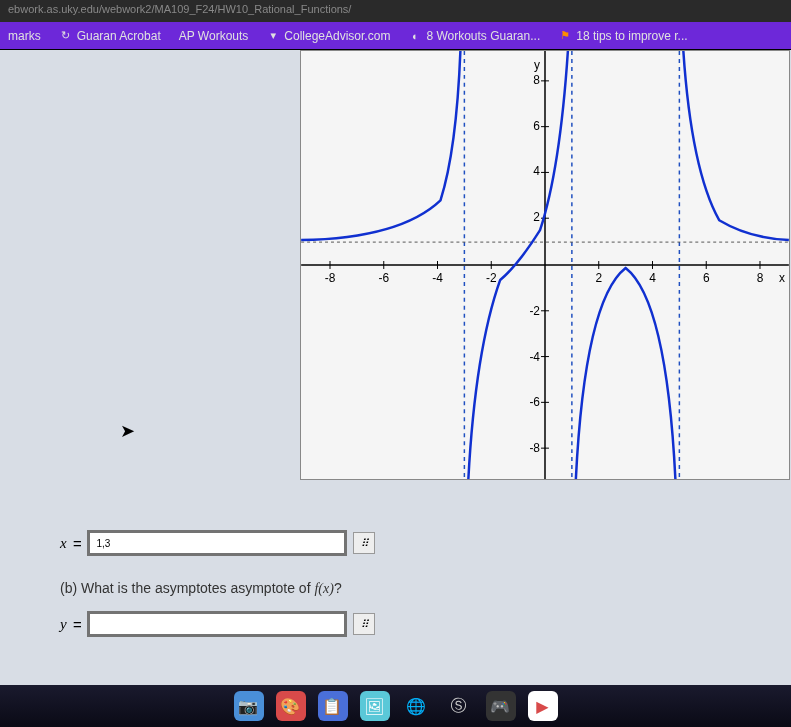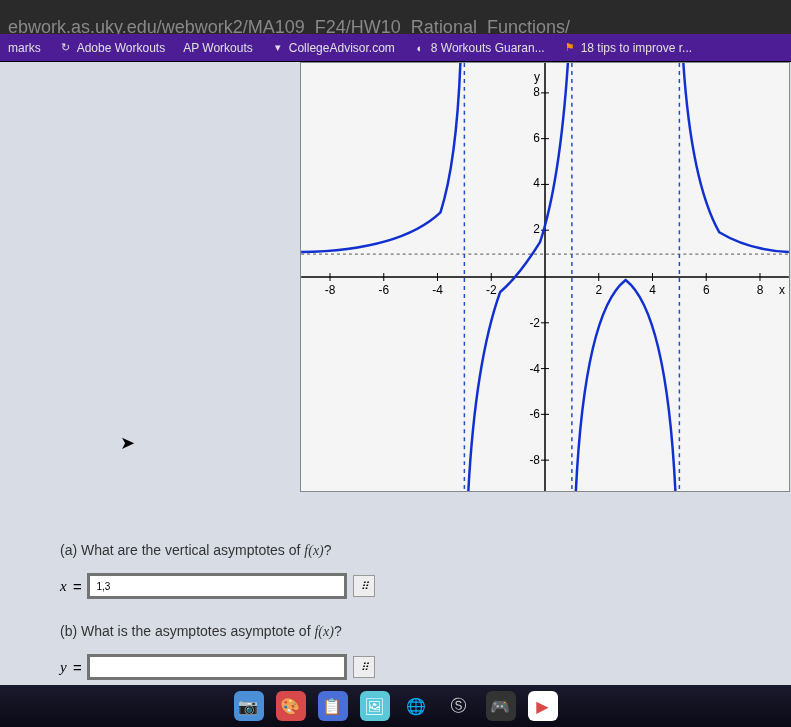--- a/index.html
+++ b/index.html
@@ -7,27 +7,27 @@
       font-family: Arial, sans-serif;
       background: #d8dde5;
       width: 791px;
       height: 727px;
       overflow: hidden;
       position: relative;
     }
     .url-bar {
       background: #2a2a2a;
       color: #888;
-      padding: 17px 8px;
-      font-size: 18px;
+      padding: 3px 8px;
+      font-size: 11px;
       height: 22px;
       overflow: hidden;
     }
     .bookmarks-bar {
-      background: #4c1d95;
+      background: #6d28d9;
       height: 28px;
       display: flex;
       align-items: center;
       padding: 0 8px;
       gap: 18px;
       font-size: 12px;
       color: #e0e0e0;
       border-bottom: 1px solid #000;
     }
     .bookmark-item {
@@ -142,21 +142,21 @@
 <body>
 
 <div class="url-bar">
   <span>ebwork.as.uky.edu/webwork2/MA109_F24/HW10_Rational_Functions/</span>
 </div>
 
 <div class="bookmarks-bar">
   <span>marks</span>
   <div class="bookmark-item">
     <span class="bookmark-icon">↻</span>
-    <span>Adobe Workouts</span>
+    <span>Guaran Acrobat</span>
   </div>
   <div class="bookmark-item">
     <span>AP Workouts</span>
   </div>
   <div class="bookmark-item">
     <span class="bookmark-icon">▾</span>
     <span>CollegeAdvisor.com</span>
   </div>
   <div class="bookmark-item">
     <span class="bookmark-icon">◐</span>
@@ -236,23 +236,20 @@
         <path d="M 168 430 Q 175 300 200 230 Q 218 215 240 180 Q 260 120 268 0"></path>
 
         <path d="M 276 430 Q 285 250 326 218 Q 367 250 376 430"></path>
 
         <path d="M 384 0 Q 392 120 420 170 Q 450 188 490 190"></path>
       </g>
     </svg>
   </div>
 
   <div class="questions">
-    <div class="question-text">
-      <span>(a) What are the vertical asymptotes of </span><span class="fx">f(x)</span><span>?</span>
-    </div>
     <div class="answer-row">
       <span class="var-label">x</span>
       <span>=</span>
       <input class="answer-input" value="1,3" style="">
       <div class="kb-icon">
           <span>⠿</span>
         </div>
     </div>
 
     <div class="question-text">

